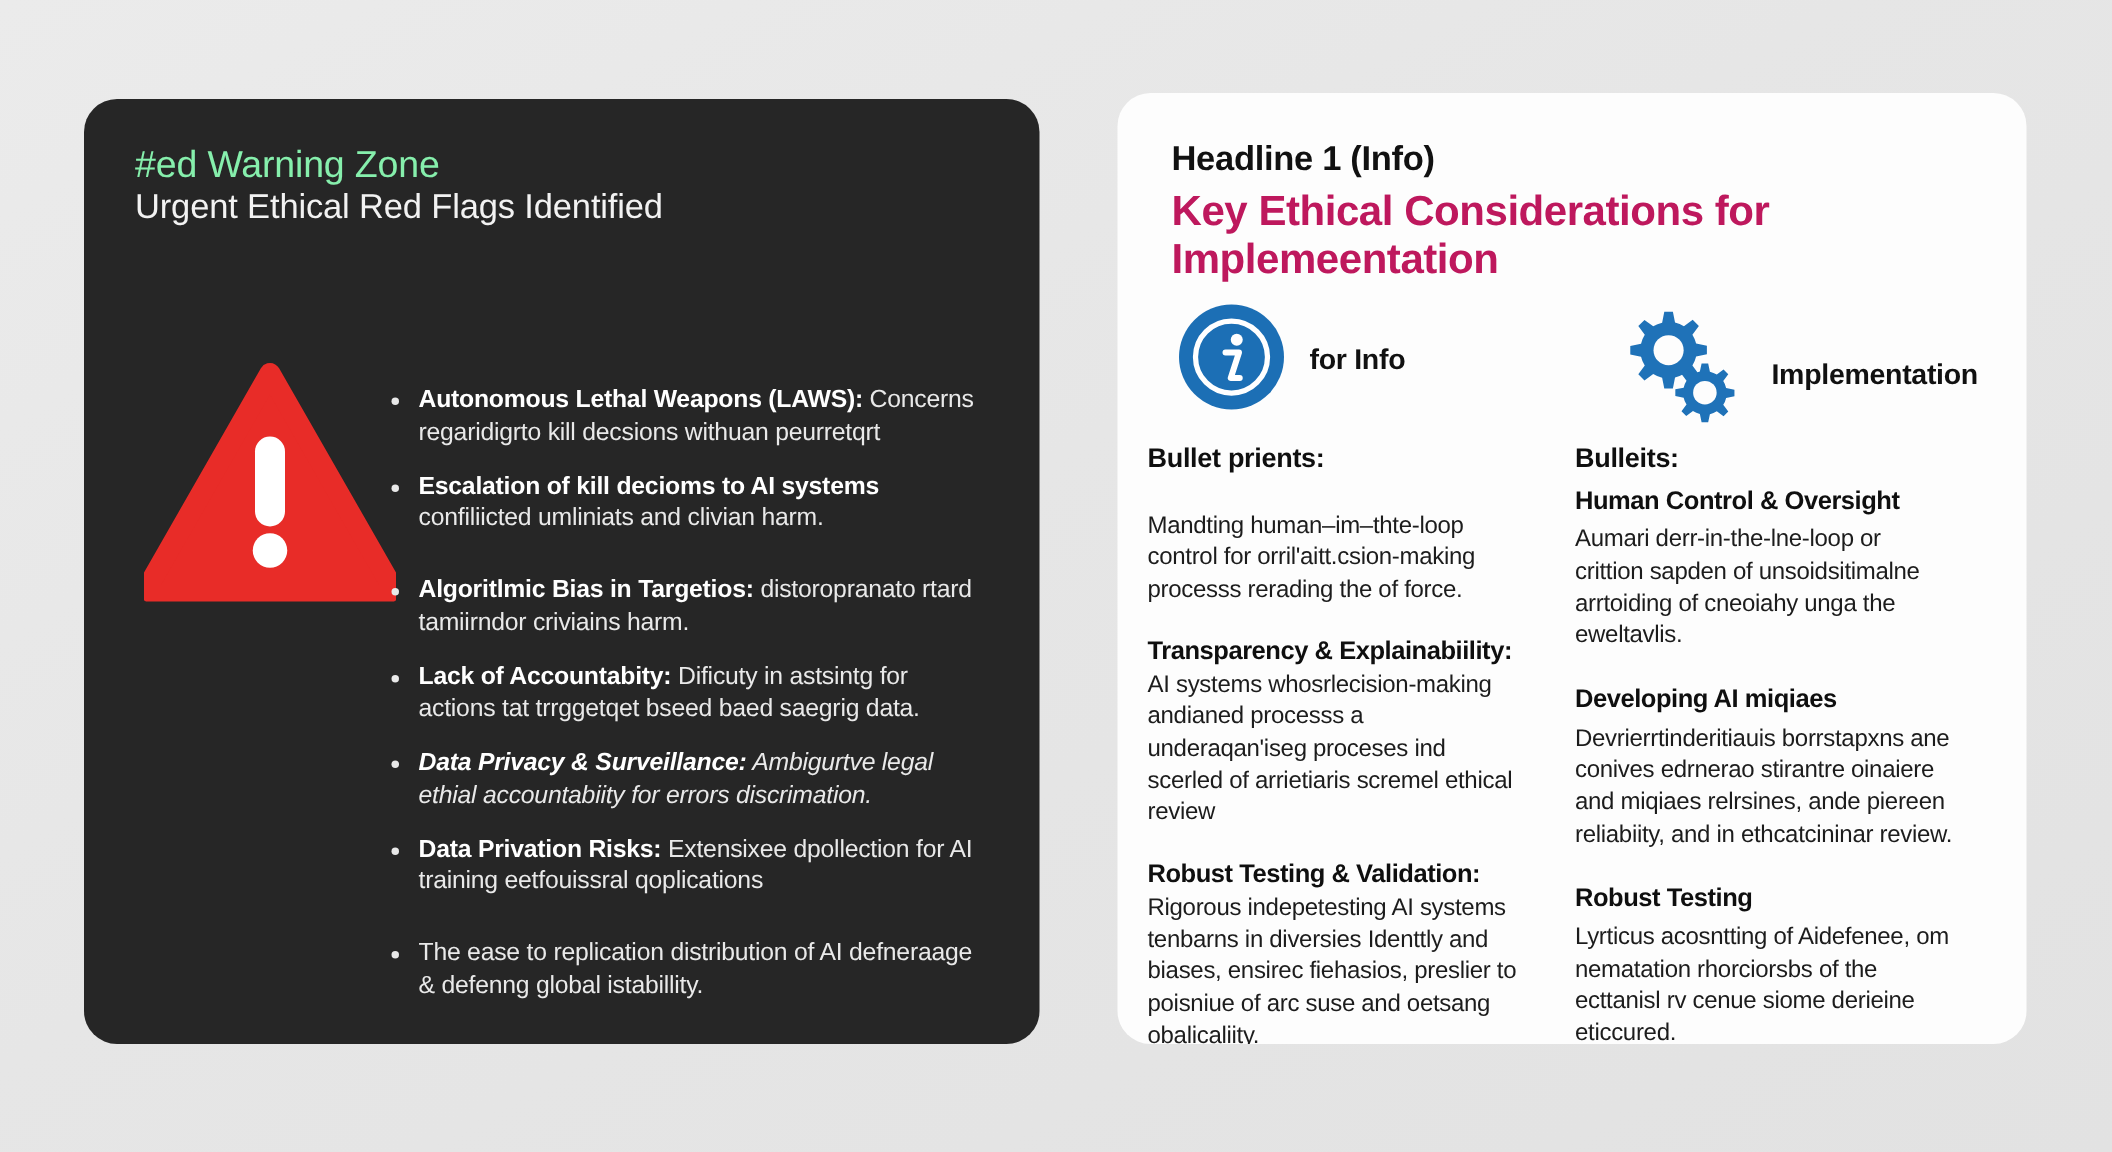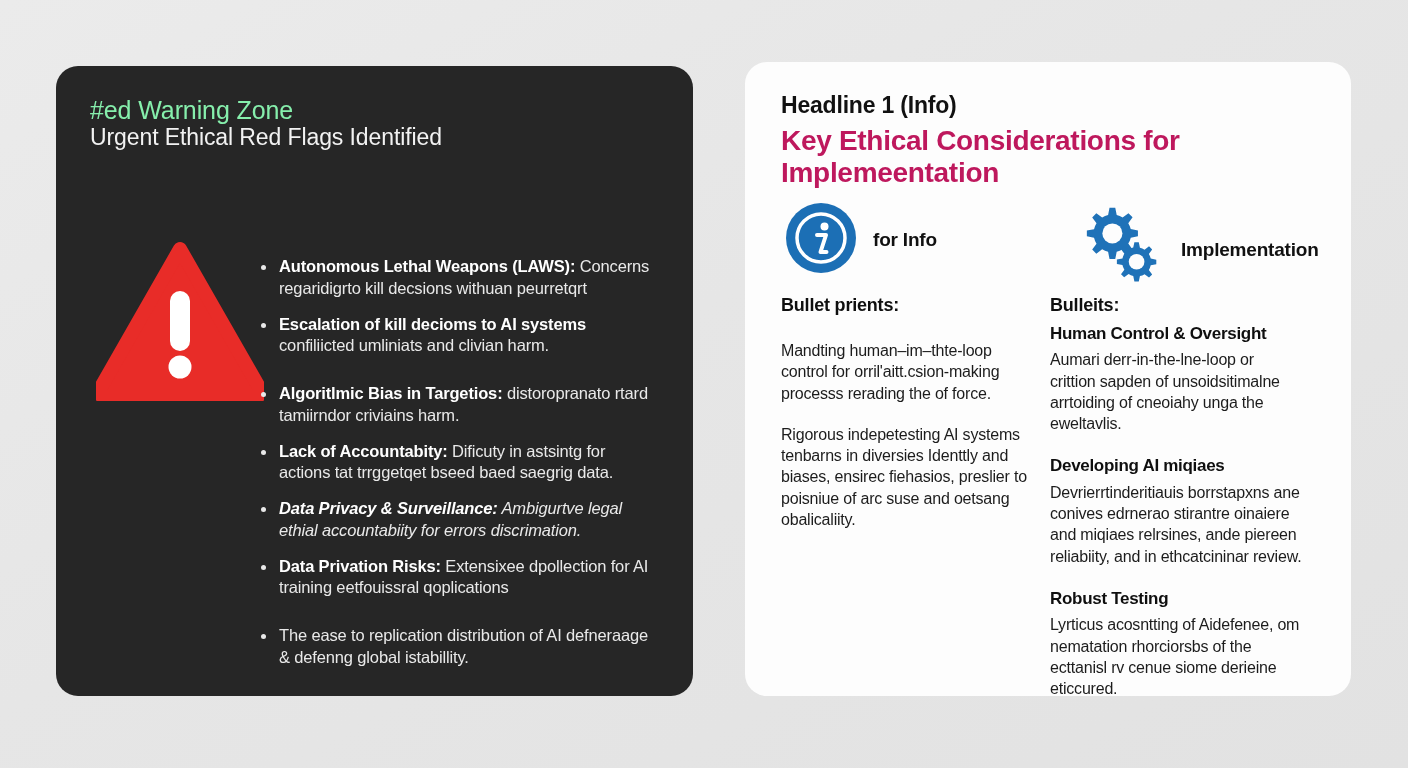--- a/index.html
+++ b/index.html
@@ -142,25 +142,25 @@
     font-size: 19px;
     font-weight: bold;
     color: #111111;
     letter-spacing: -0.2px;
   }
   #pair-info  { left: 0px;   top: 14px; }
   #pair-impl  { left: 292px; top: 16px; }
 
   #columns {
     position: absolute;
-    left: 36px;
+    left: 20px;
     top: 233px;
     width: 540px;
     display: flex;
-    gap: 16px;
+    gap: 32px;
   }
   .col { width: 253px; }
   .col-label {
     font-size: 18px;
     font-weight: bold;
     color: #0f0f0f;
     letter-spacing: -0.2px;
     margin-bottom: 6px;
   }
   .col-left .col-label { margin-bottom: 24px; }
@@ -265,22 +265,27 @@
 
     <div id="columns">
 
       <div class="col col-left">
         <div class="col-label">Bullet prients:</div>
 
         <div class="blk">
           <div class="blk-body">Mandting human–im–thte-loop control for orril'aitt.csion-making processs rerading the of force.</div>
         </div>
 
-
-        <div class="blk">
+        <div class="blk">
+          <div class="blk-title">Transparency &amp; Explainabiility:</div>
+          <div class="blk-body">AI systems whosrlecision-making andianed processs a underaqan'iseg proceses ind scerled of arrietiaris scremel ethical review</div>
+        </div>
+
+        <div class="blk">
+          <div class="blk-title">Robust Testing &amp; Validation:</div>
           <div class="blk-body">Rigorous indepetesting AI systems tenbarns in diversies Identtly and biases, ensirec fiehasios, preslier to poisniue of arc suse and oetsang obalicaliity.</div>
         </div>
       </div>
 
       <div class="col col-right">
         <div class="col-label">Bulleits:</div>
 
         <div class="blk">
           <div class="blk-title">Human Control &amp; Oversight</div>
           <div class="blk-body">Aumari derr-in-the-lne-loop or crittion sapden of unsoidsitimalne arrtoiding of cneoiahy unga the eweltavlis.</div>

